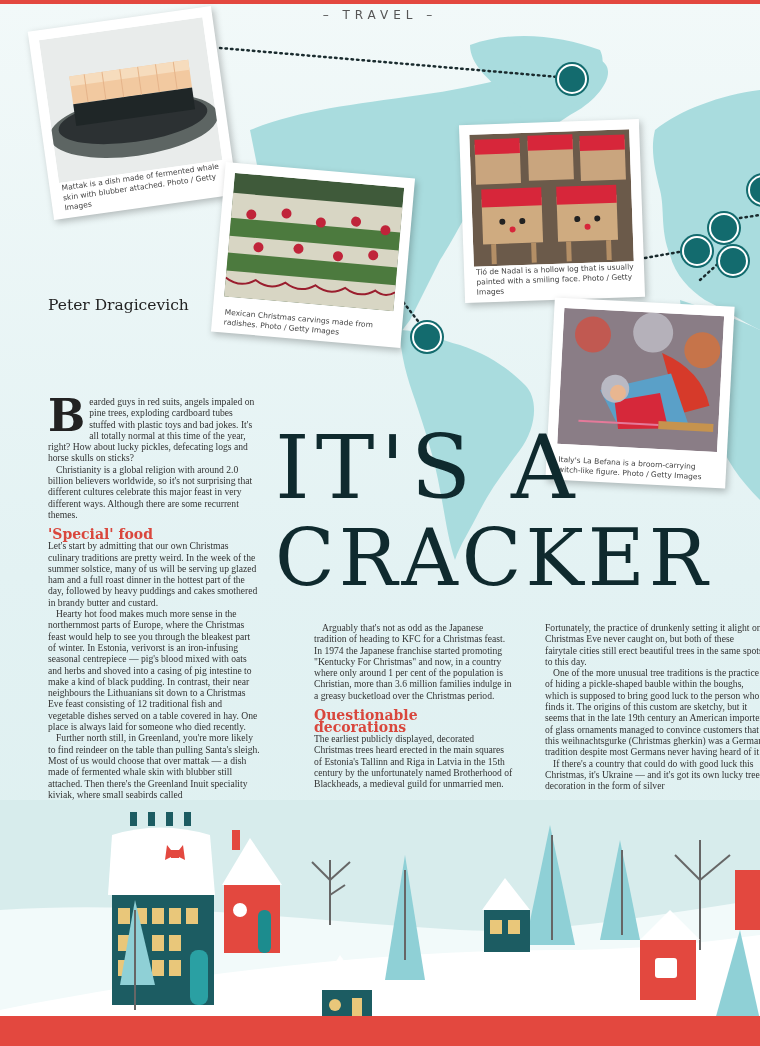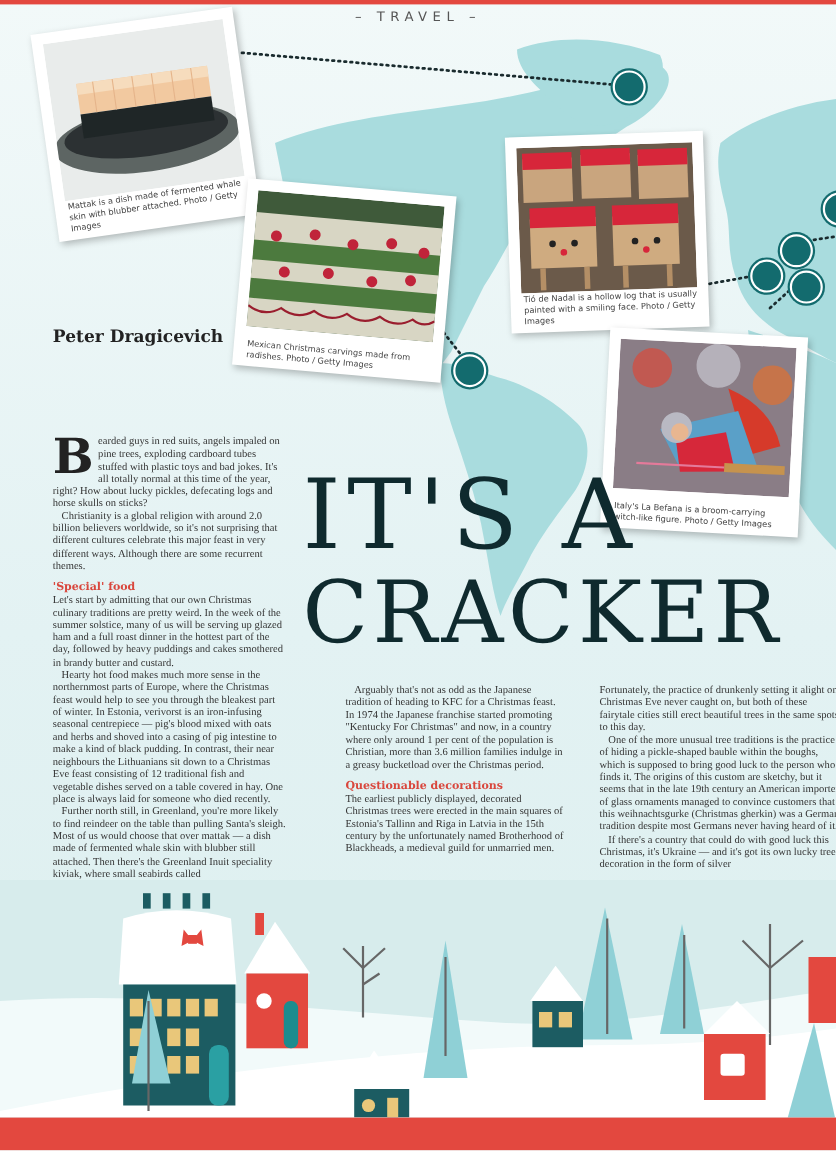--- a/index.html
+++ b/index.html
@@ -7,25 +7,25 @@
   .page { position: relative; width: 760px; height: 1046px; background: linear-gradient(#f2f9f9 0%, #e3f2f3 55%, #dcefef 100%); overflow: hidden; padding-left: 12px; }
   .top-bar { position: absolute; left: 0; top: 0; width: 760px; height: 4px; background: #e3483f; }
   .bottom-bar { position: absolute; left: 0; bottom: 0; width: 760px; height: 30px; background: #e3483f; }
   .section-label { position: absolute; left: 0; width: 760px; top: 8px; text-align: center; font-family: "DejaVu Sans", sans-serif; font-size: 12px; letter-spacing: 5px; color: #555; }
   .map { position: absolute; left: 0; top: 0; width: 760px; height: 620px; }
   .pin { position: absolute; width: 30px; height: 30px; border-radius: 50%; background: #136b6e; border: 2px solid #fff; box-shadow: 0 0 0 2px #136b6e; }
   .polaroid { position: absolute; background: #fff; padding: 10px 10px 36px 10px; box-shadow: 2px 3px 7px rgba(0,0,0,0.25); }
   .polaroid .photo { width: 100%; height: 100%; }
   .polaroid .caption { position: absolute; left: 12px; right: 10px; bottom: 5px; font-family: "DejaVu Sans", sans-serif; font-size: 7.5px; line-height: 10px; color: #444; }
   .intro { position: absolute; left: 48px; top: 296px; width: 200px; font-family: "DejaVu Serif", serif; font-size: 15.5px; line-height: 19px; color: #222; }
-  .intro b { display: block; font-weight: bold; }
+  .intro b { display: block; font-weight: normal; }
   .col { position: absolute; font-family: "Liberation Serif", serif; font-size: 9.6px; line-height: 11.3px; color: #333; }
   .col p { text-indent: 8px; }
   .col p.first { text-indent: 0; }
-  .col h3 { font-family: "DejaVu Serif", serif; font-weight: bold; font-size: 10px; color: #d9473d; margin-top: 8px; line-height: 12px; }
+  .col h3 { font-family: "DejaVu Serif", serif; font-weight: bold; font-size: 14px; color: #d9473d; margin-top: 8px; line-height: 12px; }
   .dropcap { float: left; font-family: "DejaVu Serif", serif; font-weight: bold; font-size: 44px; line-height: 36px; margin: 2px 4px 0 0; color: #222; }
   .headline { position: absolute; left: 275px; font-family: "DejaVu Serif", serif; font-weight: 300; color: #0f2a2e; letter-spacing: 6px; transform-origin: left top; }
   .scene { position: absolute; left: 0; top: 800px; width: 760px; height: 216px; }
 </style>
 </head>
 <body>
 
 <div class="page">
   <div class="top-bar"></div>
 
@@ -160,21 +160,21 @@
     <p>Christianity is a global religion with around 2.0 billion believers worldwide, so it's not surprising that different cultures celebrate this major feast in very different ways. Although there are some recurrent themes.</p>
     <h3>'Special' food</h3>
     <p class="first">Let's start by admitting that our own Christmas culinary traditions are pretty weird. In the week of the summer solstice, many of us will be serving up glazed ham and a full roast dinner in the hottest part of the day, followed by heavy puddings and cakes smothered in brandy butter and custard.</p>
     <p>Hearty hot food makes much more sense in the northernmost parts of Europe, where the Christmas feast would help to see you through the bleakest part of winter. In Estonia, verivorst is an iron-infusing seasonal centrepiece — pig's blood mixed with oats and herbs and shoved into a casing of pig intestine to make a kind of black pudding. In contrast, their near neighbours the Lithuanians sit down to a Christmas Eve feast consisting of 12 traditional fish and vegetable dishes served on a table covered in hay. One place is always laid for someone who died recently.</p>
     <p>Further north still, in Greenland, you're more likely to find reindeer on the table than pulling Santa's sleigh. Most of us would choose that over mattak — a dish made of fermented whale skin with blubber still attached. Then there's the Greenland Inuit speciality kiviak, where small seabirds called</p>
   </div>
 
   <div class="col" style="left:314px;top:622px;width:200px;">
     <p>Arguably that's not as odd as the Japanese tradition of heading to KFC for a Christmas feast. In 1974 the Japanese franchise started promoting "Kentucky For Christmas" and now, in a country where only around 1 per cent of the population is Christian, more than 3.6 million families indulge in a greasy bucketload over the Christmas period.</p>
     <h3>Questionable decorations</h3>
-    <p class="first">The earliest publicly displayed, decorated Christmas trees were erected in the main squares of Estonia's Tallinn and Riga in Latvia in the 15th century by the unfortunately named Brotherhood of Blackheads, a medieval guild for unmarried men.</p>
+    <p class="first">The earliest publicly displayed, decorated Christmas trees heard erected in the main squares of Estonia's Tallinn and Riga in Latvia in the 15th century by the unfortunately named Brotherhood of Blackheads, a medieval guild for unmarried men.</p>
   </div>
 
   <div class="col" style="left:526px;top:622px;width:220px;margin-left:19px;">
     <p class="first">Fortunately, the practice of drunkenly setting it alight on Christmas Eve never caught on, but both of these fairytale cities still erect beautiful trees in the same spots to this day.</p>
     <p>One of the more unusual tree traditions is the practice of hiding a pickle-shaped bauble within the boughs, which is supposed to bring good luck to the person who finds it. The origins of this custom are sketchy, but it seems that in the late 19th century an American importer of glass ornaments managed to convince customers that this weihnachtsgurke (Christmas gherkin) was a German tradition despite most Germans never having heard of it.</p>
     <p>If there's a country that could do with good luck this Christmas, it's Ukraine — and it's got its own lucky tree decoration in the form of silver</p>
   </div>
 
   <svg class="scene" viewBox="0 0 760 216">
     <path d="M0 0 L760 0 L760 216 L0 216 Z" fill="#d7ecec"></path>

